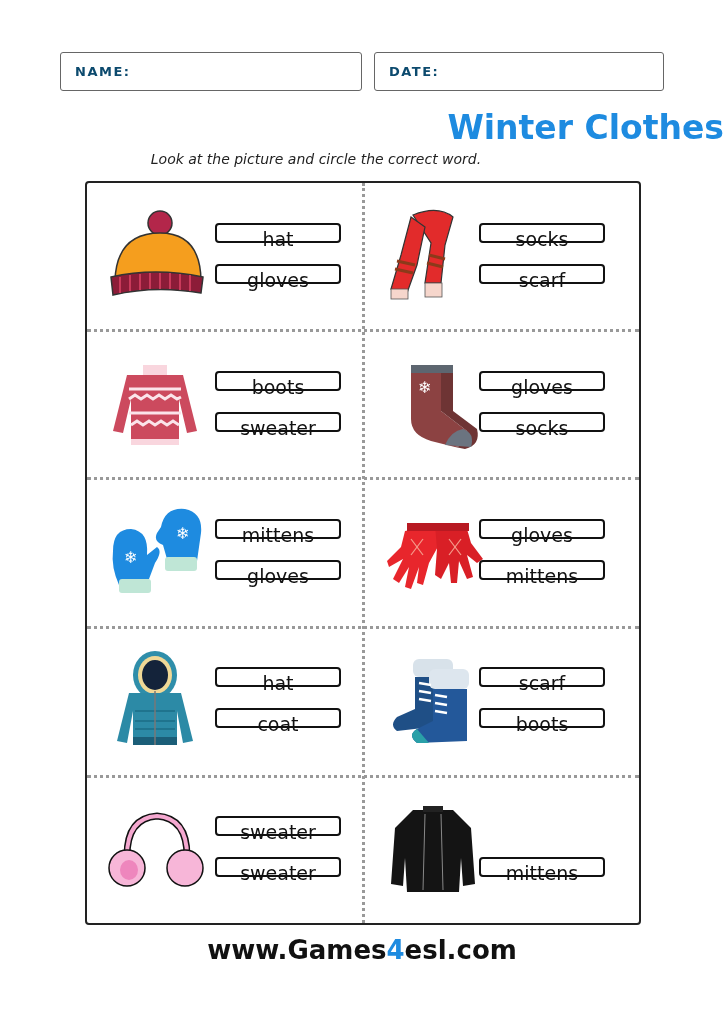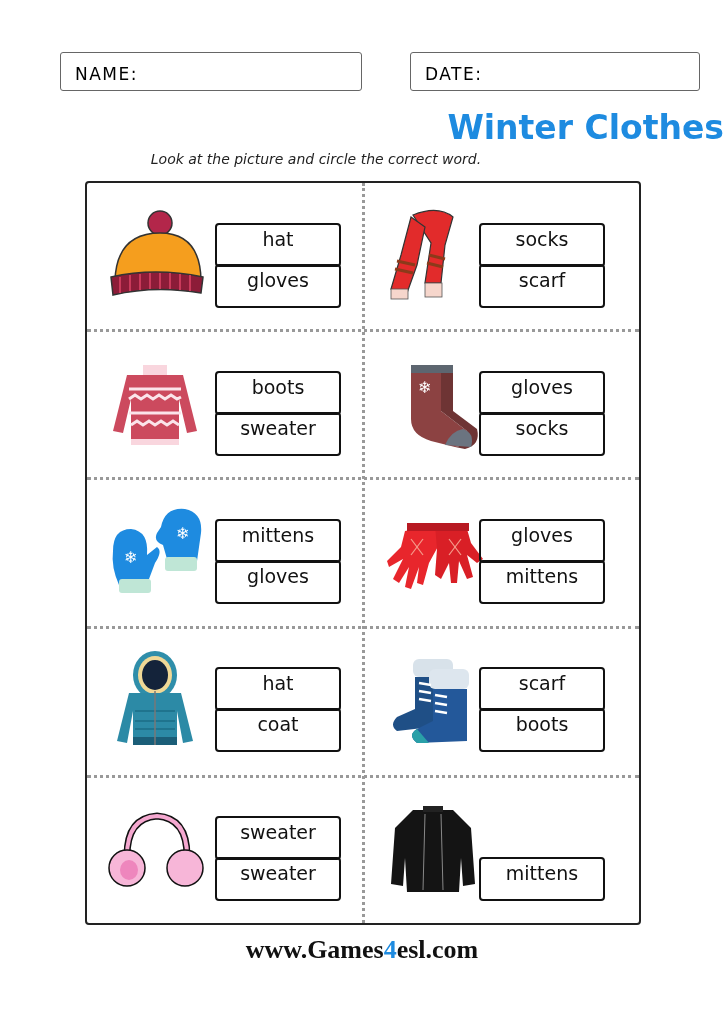--- a/index.html
+++ b/index.html
@@ -1,32 +1,32 @@
 <!DOCTYPE html>
 <html><head>
 <meta charset="utf-8">
 <style>
   html, body { margin:0; padding:0; background:#fff; }
   body { width:724px; height:1024px; position:relative; overflow:hidden; font-family:"DejaVu Sans", sans-serif; }
   .field { position:absolute; top:52px; height:39px; border:1.5px solid #666; border-radius:3px; box-sizing:border-box; }
-  .field span { position:absolute; left:14px; top:11px; font-size:17px; letter-spacing:1.5px; color:#000000; font-weight:normal; }
+  .field span { position:absolute; left:14px; top:11px; font-size:13px; letter-spacing:1.5px; color:#0c4a6e; font-weight:bold; }
   #name-field { left:60px; width:302px; }
-  #date-field { left:374px; width:290px;margin-left:36px; }
+  #date-field { left:374px; width:290px; }
   .title { position:absolute; top:108px; left:0; width:724px; text-align:right; font-size:33px; color:#1e8be0; font-weight:bold; }
   .subtitle { position:absolute; top:151px; left:0; width:632px; text-align:center; font-size:14px; font-style:italic; color:#222; }
   .grid { position:absolute; left:85px; top:181px; width:556px; height:744px; border:2px solid #222; border-radius:4px; box-sizing:border-box; }
   .vdiv { position:absolute; left:275px; top:0; bottom:0; border-left:3px dotted #999; }
   .hdiv { position:absolute; left:0; right:0; border-top:3px dotted #999; }
   .cell { position:absolute; width:276px; height:148px; }
   .pic { position:absolute; left:18px; top:22px; width:100px; height:100px; }
-  .word { position:absolute; width:126px; height:44px; border:2px solid #111; border-radius:4px; box-sizing:border-box; text-align:center; font-size:19px; line-height:28px; color:#111; font-family:"DejaVu Sans", sans-serif; }
+  .word { position:absolute; width:126px; height:20px; border:2px solid #111; border-radius:4px; box-sizing:border-box; text-align:center; font-size:19px; line-height:28px; color:#111; font-family:"DejaVu Sans", sans-serif; }
   .w1 { top:40px; } .w2 { top:81px; }
   .left .word { left:128px; }
   .right .word { left:114px; }
-  .footer { position:absolute; top:935px; left:0; width:724px; text-align:center; font-size:26px; font-weight:bold; color:#111;font-family:Liberation Serif, serif; }
+  .footer { position:absolute; top:935px; left:0; width:724px; text-align:center; font-size:26px; font-weight:bold; color:#111; }
   .footer .accent { color:#1e8be0; }
 </style>
 </head>
 <body>
 
 <div class="field" id="name-field">
   <span>NAME:</span>
 </div>
 <div class="field" id="date-field">
   <span>DATE:</span>

